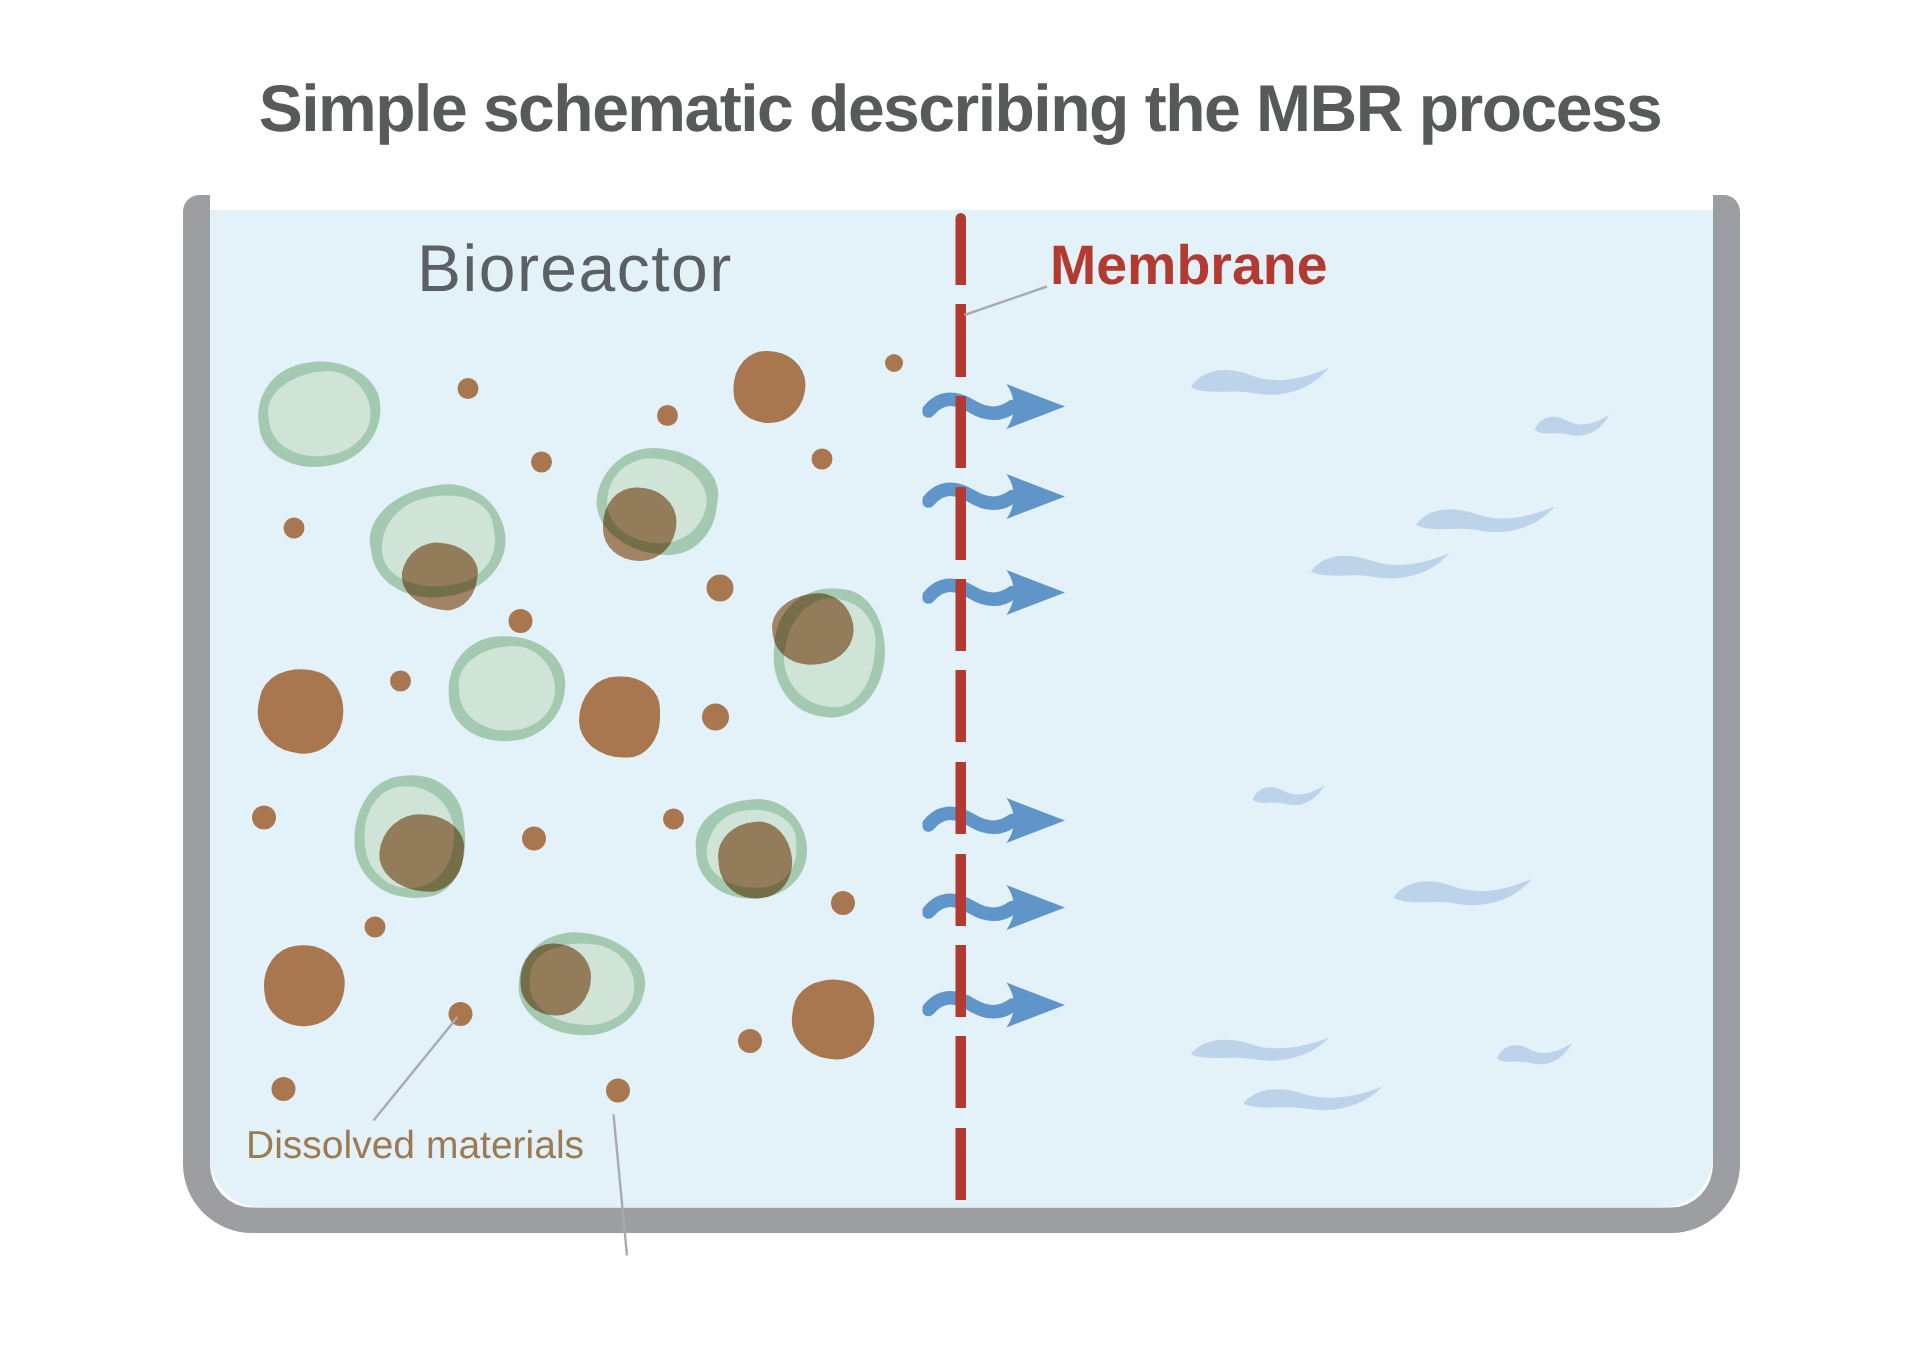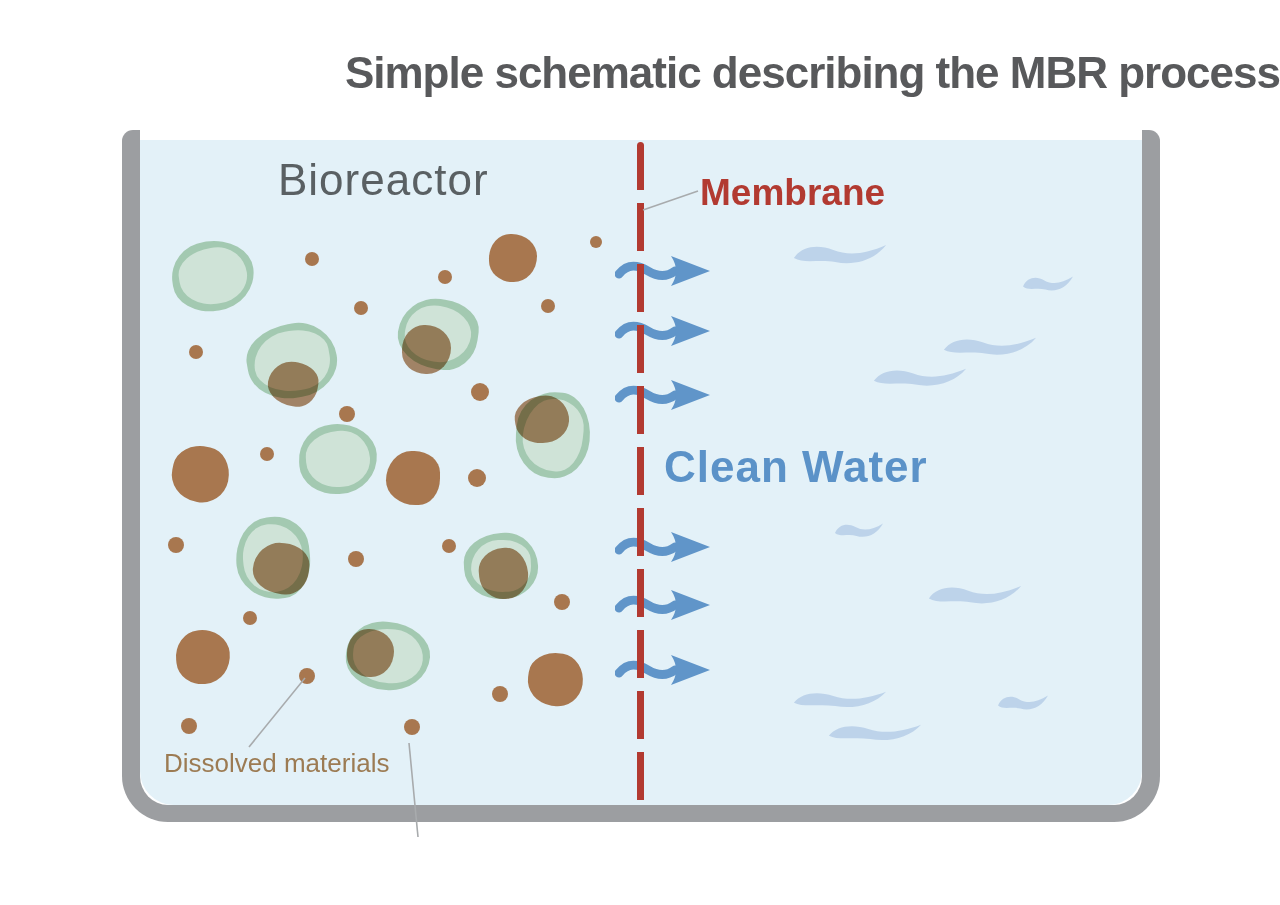--- a/index.html
+++ b/index.html
@@ -3,21 +3,21 @@
 <meta charset="utf-8">
 <style>
   html,body{margin:0;padding:0;background:#fff;}
   .stage{
     position:relative;width:1280px;height:905px;overflow:hidden;
     background:var(--page_bg,#fff);
     font-family:"Liberation Sans","DejaVu Sans",sans-serif;
   }
   .abs{position:absolute;}
   .page-title{
-    left:0;right:0;top:48px;text-align:right;
+    left:0;right:0;top:48px;text-align:center;
     font-size:44px;font-weight:bold;letter-spacing:-1px;
     color:var(--title_text);
   }
   .tank{
     left:122px;top:130px;width:1038px;height:692px;
     box-sizing:border-box;
     border-left:18px solid var(--tank);
     border-right:18px solid var(--tank);
     border-bottom:17px solid var(--tank);
     border-radius:11px 11px 46px 46px;
@@ -36,21 +36,21 @@
   .ripple,.arrow{position:absolute;}
   .membrane-line{
     left:637px;top:142px;width:7px;height:662px;border-radius:4px;
   }
   .label-bioreactor{
     left:278px;top:155px;font-size:44px;letter-spacing:1px;
     color:var(--bioreactor_text);
     text-align:right;
   }
   .label-membrane{
-    left:700px;top:172px;font-size:37px;font-weight:bold;
+    left:700px;top:156px;font-size:37px;font-weight:bold;
     color:var(--membrane);
   }
   .label-cleanwater{
     left:664px;top:442px;font-size:44px;font-weight:bold;letter-spacing:1px;
     color:var(--clean_water_text);
   }
   .label-dissolved{
     left:164px;top:748px;font-size:26px;
     color:var(--dissolved_text);
   }
@@ -177,21 +177,20 @@
       <div class="arrow" style="left: 615px; top: 653px;"><svg width="100" height="34" viewBox="0 0 100 34">
      <path d="M4,20 C13,9 23,11 33,17 C43,23 52,23 60,17" fill="none" stroke="#6095c9" stroke-width="9" stroke-linecap="round"></path>
      <path d="M56,2 L95,17 L56,32 Q66,17 56,2 Z" fill="#6095c9"></path>
    </svg></div>
     </div>
 
   <div class="abs membrane-line" id="membrane-line" style="background: repeating-linear-gradient(rgb(178, 58, 49) 0px, rgb(178, 58, 49) 48px, transparent 48px, transparent 61px);"></div>
 
   <div class="abs label-bioreactor">Bioreactor</div>
   <div class="abs label-membrane">Membrane</div>
-  <div class="abs label-cleanwater">Clean Water</div>
   <div class="abs label-dissolved">Dissolved materials</div>
 
   <svg class="abs" id="callouts" viewBox="0 0 1280 905">
       <line x1="643" y1="210" x2="698" y2="191" stroke="#a8abad" stroke-width="1.6"></line>
       <line x1="305" y1="678" x2="249" y2="747" stroke="#a8abad" stroke-width="1.6"></line>
       <line x1="409" y1="743" x2="418" y2="837" stroke="#a8abad" stroke-width="1.6"></line>
     </svg>
 
 
 </div>

